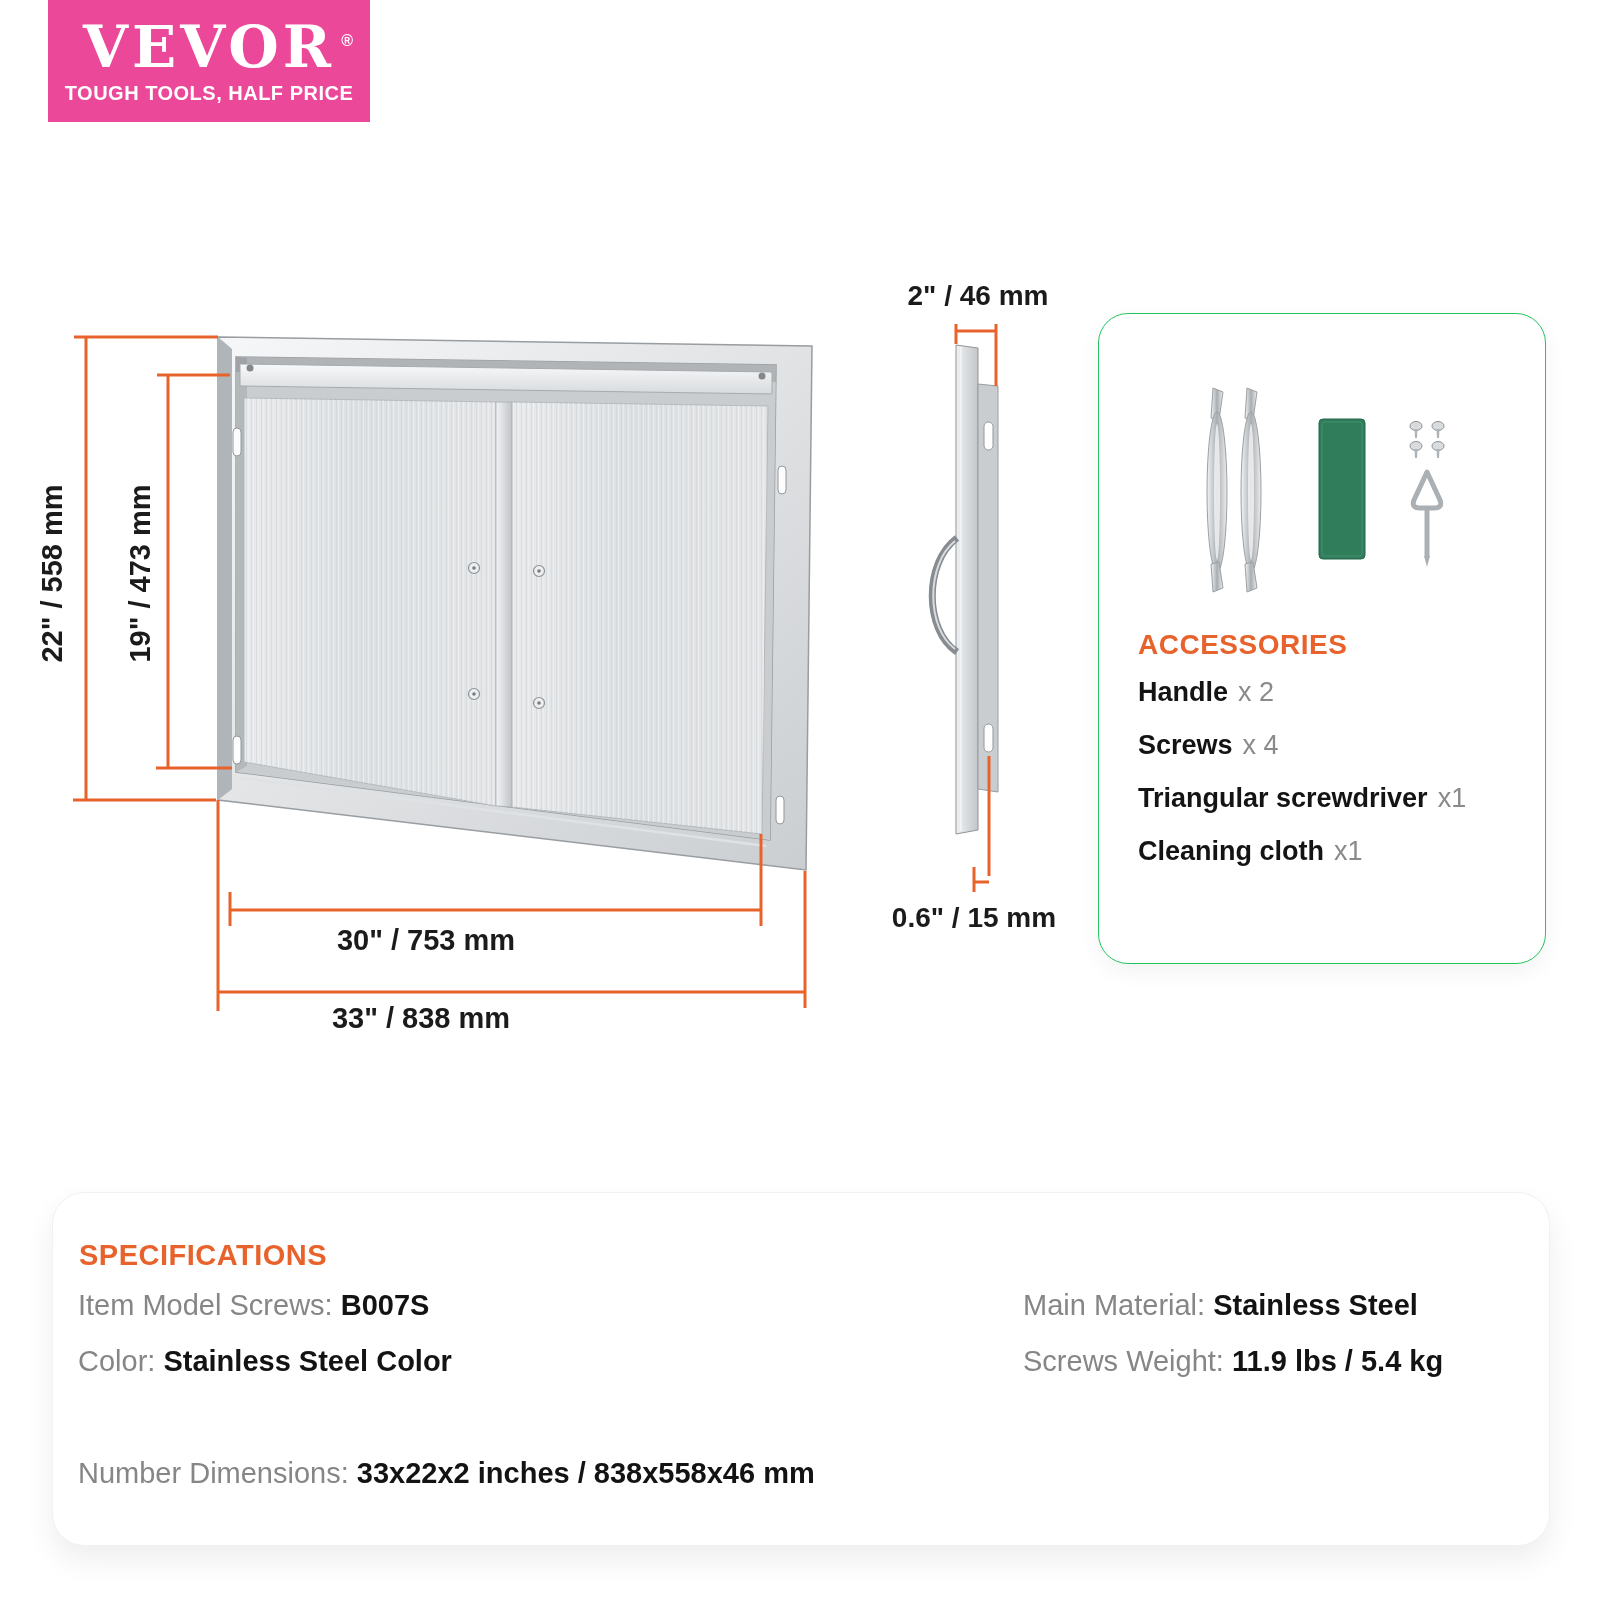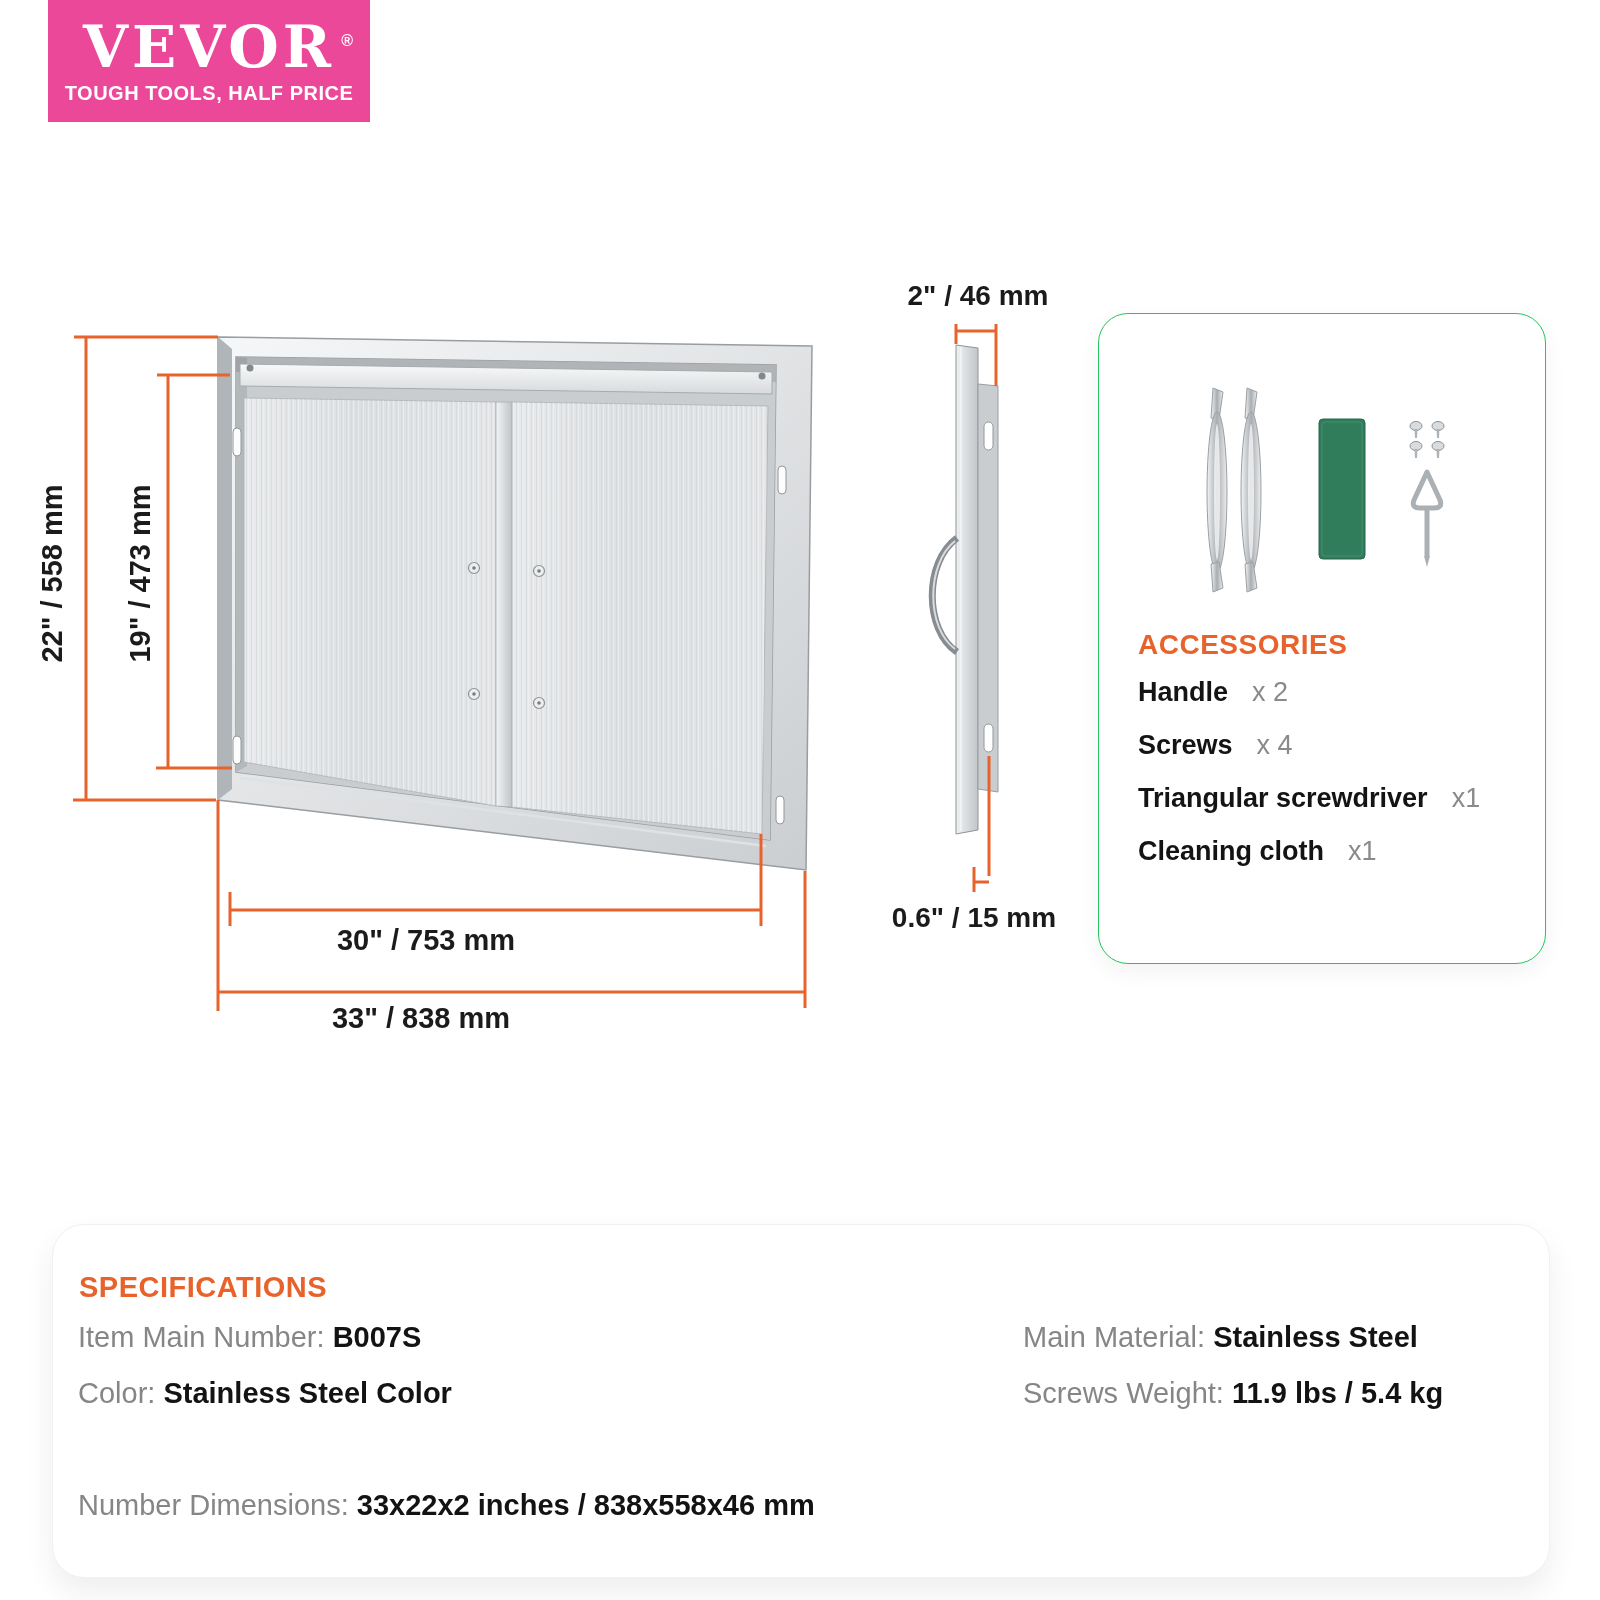--- a/index.html
+++ b/index.html
@@ -19,24 +19,24 @@
   .dimlabel{color:#1b1b1b;font-weight:700;font-size:29px;white-space:nowrap;text-align:center;}
   .vlabel{width:300px;transform:rotate(-90deg);}
 
   
   #acc-card{left:1098px;top:313px;width:446px;height:649px;background:#fff;border:1px solid #22c55e;
     border-radius:30px;box-shadow:0 8px 22px rgba(0,0,0,.05);}
   #acc-title{left:39px;top:315px;font-size:28px;font-weight:700;color:#e8622c;letter-spacing:.5px;}
   #acc-list{left:39px;top:352px;width:390px;}
   .acc-item{height:53px;display:flex;align-items:center;font-size:27px;}
   .acc-item .nm{font-weight:700;color:#141414;}
-  .acc-item .qty{color:#8a8a8a;margin-left:24px;}
-
-  
-  #spec-card{left:52px;top:1224px;width:1496px;height:352px;background:#fff;border:1px solid #f1f1f2;
+  .acc-item .qty{color:#8a8a8a;margin-left:10px;}
+
+  
+  #spec-card{left:52px;top:1192px;width:1496px;height:352px;background:#fff;border:1px solid #f1f1f2;
     border-radius:32px;box-shadow:0 14px 30px rgba(0,0,0,.07);}
   #spec-title{left:26px;top:46px;font-size:29px;font-weight:700;color:#e8622c;letter-spacing:.5px;}
   .spec-row{position:absolute;font-size:29px;white-space:nowrap;}
   .spec-row .lbl{color:#868686;}
   .spec-row .val{color:#131313;font-weight:700;}
 </style>
 </head>
 <body>
 
 <div id="canvas">
@@ -235,21 +235,21 @@
         <span class="nm">Cleaning cloth</span>
         <span class="qty">x1</span>
       </div>
     </div>
   </div>
 
   <div id="spec-card" class="abs">
     <div id="spec-title" class="abs">SPECIFICATIONS</div>
 
     <div class="spec-row" style="left:25px;top:96px">
-      <span class="lbl">Item Main Number: </span><span class="val">B007S</span>
+      <span class="lbl">Item Model Screws: </span><span class="val">B007S</span>
     </div>
     <div class="spec-row" style="left:25px;top:152px">
       <span class="lbl">Color: </span><span class="val">Stainless Steel Color</span>
     </div>
     <div class="spec-row" style="left:25px;top:264px">
       <span class="lbl">Number Dimensions: </span><span class="val">33x22x2 inches / 838x558x46 mm</span>
     </div>
 
     <div class="spec-row" style="left:970px;top:96px">
       <span class="lbl">Main Material: </span><span class="val">Stainless Steel</span>

